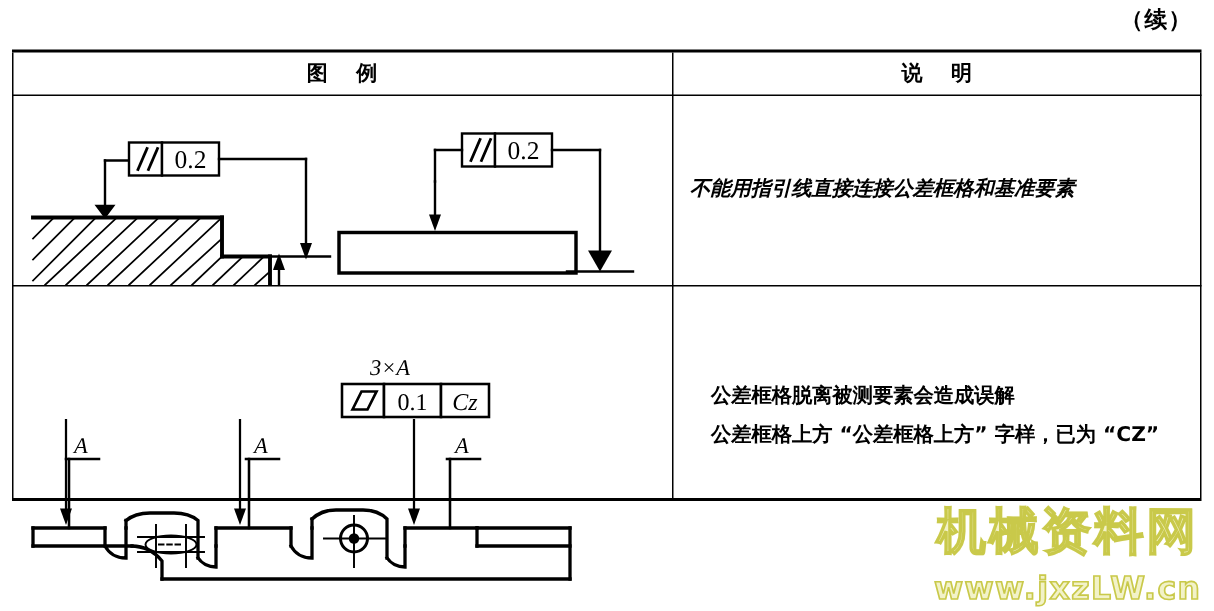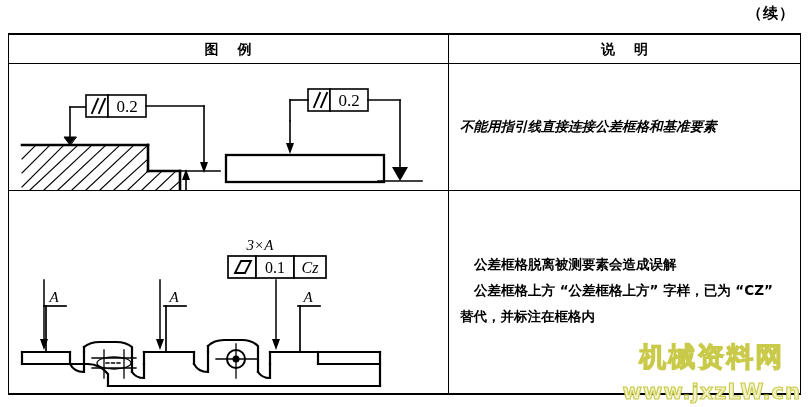--- a/index.html
+++ b/index.html
@@ -26,21 +26,21 @@
     font-family: "DejaVu Sans", "Liberation Sans", sans-serif;
     font-weight: 600;
   }
 
   
   #spec-table {
     position: absolute;
     left: 8px;
     top: 33px;
     width: 793px;
-    height: 362px;
+    height: 301px;
     border-top: 2.5px solid #000;
     border-bottom: 2.5px solid #000;
     box-sizing: border-box;
   }
   .vline {
     position: absolute;
     top: 0;
     bottom: 0;
     width: 1.2px;
     background: #000;
@@ -99,21 +99,21 @@
   
   #watermark {
     position: absolute;
     right: 8px;
     bottom: 4px;
     text-align: center;
     pointer-events: none;
     line-height: 1.0;
   }
   #watermark .wm-cn {
-    font-size: 27px;
+    font-size: 33px;
     font-weight: 700;
     font-family: "DejaVu Sans", "Liberation Sans", sans-serif;
     letter-spacing: 2px;
     color: #f2f2c8;
     -webkit-text-stroke: 1.1px #c9c94a;
     text-shadow: 0 0 1px #d8d870;
   }
   #watermark .wm-url {
     font-size: 21px;
     font-weight: 700;
@@ -305,21 +305,20 @@
         <circle cx="228" cy="167" r="3.5" fill="#000" stroke="none"></circle>
         <line x1="228" y1="152" x2="228" y2="186"></line>
         <line x1="208" y1="167" x2="250" y2="167"></line>
       </g>
     </g>
   </svg>
 
   <div class="note-cell" id="note-row2">
     <div class="note-line-indent">公差框格脱离被测要素会造成误解</div>
     <div class="note-line-indent">公差框格上方 “公差框格上方” 字样，已为 “CZ”</div>
-    <div>替代，并标注在框格内</div>
   </div>
 
 </div>
 
 <div id="watermark">
   <div class="wm-cn">机械资料网</div>
   <div class="wm-url">www.jxzLW.cn</div>
 </div>
 
 </body></html>

